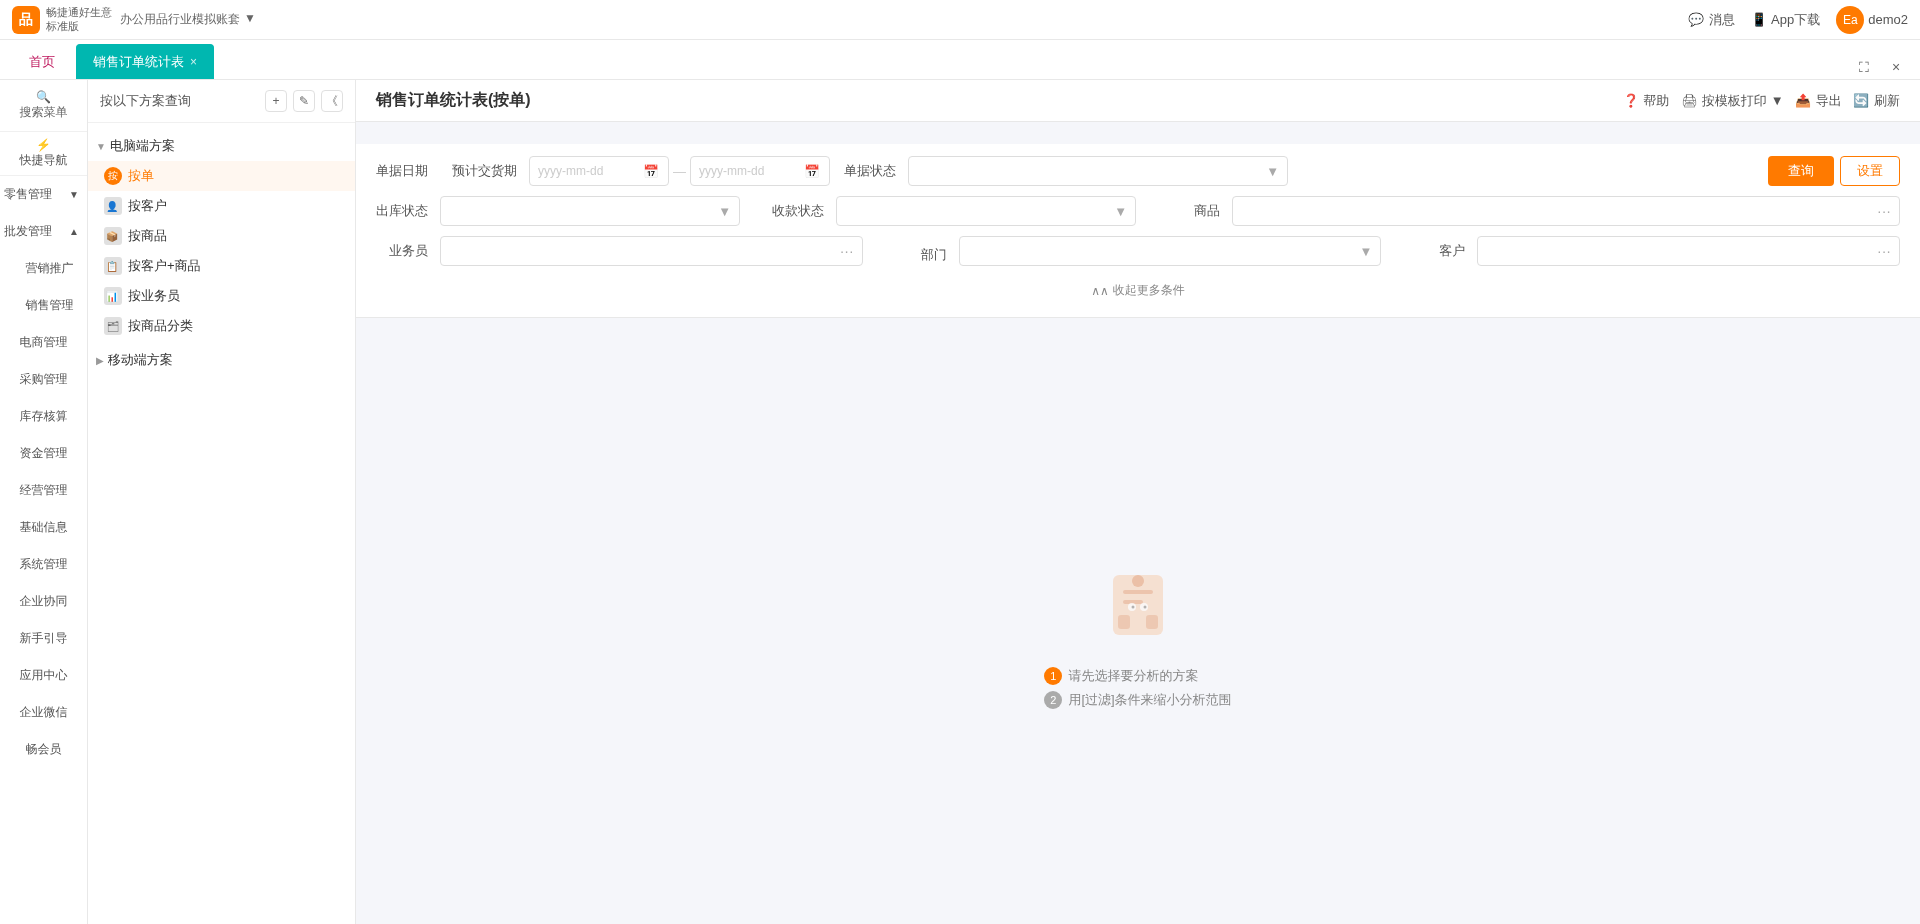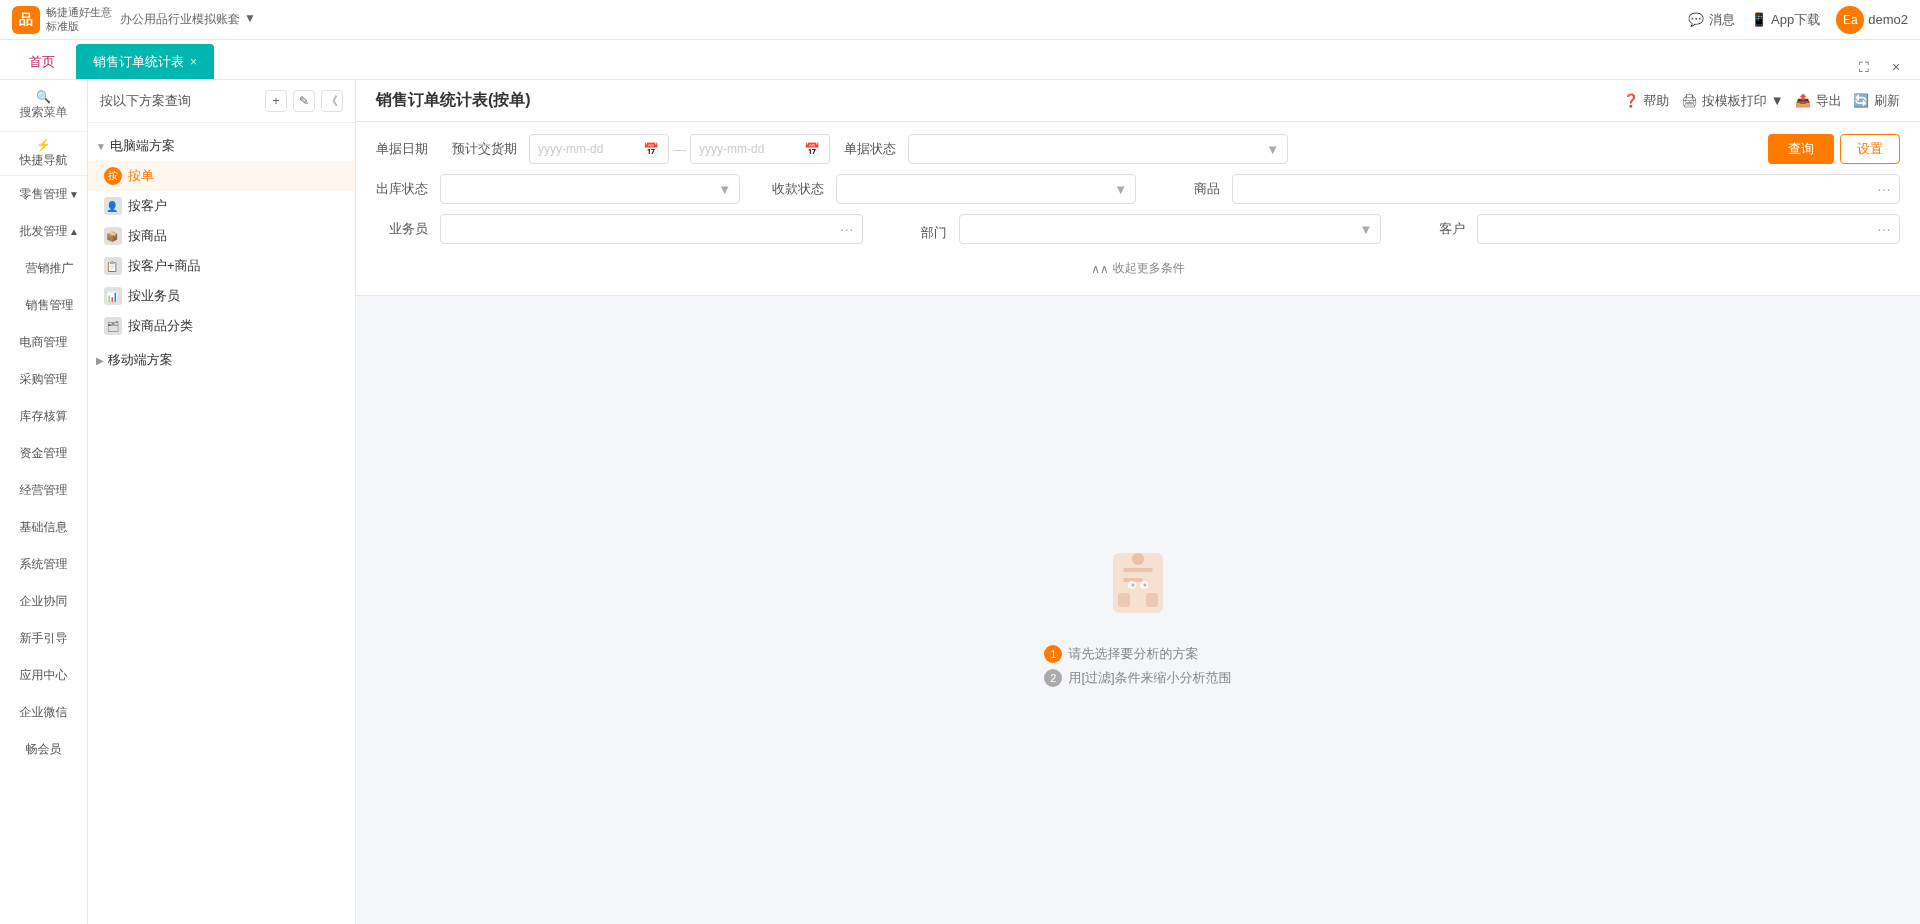--- a/index.html
+++ b/index.html
@@ -26,21 +26,21 @@
     .tab-action-btn { width: 24px; height: 24px; display: flex; align-items: center; justify-content: center; cursor: pointer; color: #666; font-size: 14px; }
 
     
     .main-layout { display: flex; flex: 1; overflow: hidden; }
 
     
     .sidebar { width: 88px; background: #fff; border-right: 1px solid #e8e8e8; display: flex; flex-direction: column; overflow-y: auto; }
     .sidebar-search { padding: 10px 8px; font-size: 12px; color: #666; text-align: center; cursor: pointer; border-bottom: 1px solid #f0f0f0; }
     .sidebar-nav { padding: 6px 0; font-size: 12px; color: #555; text-align: center; cursor: pointer; border-bottom: 1px solid #f0f0f0; }
     .sidebar-item { padding: 10px 4px; font-size: 12px; color: #555; text-align: center; cursor: pointer; display: flex; flex-direction: column; align-items: center; gap: 3px; }
-    .sidebar-item.has-arrow { flex-direction: row; justify-content: center; position: relative; }
+    .sidebar-item.has-arrow { flex-direction: row; position: relative; }
     .sidebar-item .arrow { font-size: 10px; position: absolute; right: 8px; }
 
     
     .content-area { flex: 1; display: flex; overflow: hidden; }
 
     
     .left-panel { width: 268px; background: #fff; border-right: 1px solid #e8e8e8; overflow-y: auto; }
     .left-panel-header { padding: 10px 12px; display: flex; align-items: center; justify-content: space-between; border-bottom: 1px solid #f0f0f0; }
     .left-panel-title { font-size: 13px; color: #555; }
     .left-panel-actions { display: flex; gap: 6px; }
@@ -48,21 +48,21 @@
     .tree-section { padding: 8px 0; }
     .tree-item { padding: 6px 16px; cursor: pointer; display: flex; align-items: center; gap: 6px; font-size: 13px; color: #333; }
     .tree-item.selected { background: #fff7f0; color: #ff7a00; }
     .tree-item .tree-icon { width: 18px; height: 18px; border-radius: 50%; background: #ff7a00; display: flex; align-items: center; justify-content: center; color: white; font-size: 10px; }
     .tree-item .tree-icon.square { border-radius: 3px; background: #e0e0e0; color: #666; }
     .tree-item .tree-icon.bar { border-radius: 3px; background: #e0e0e0; color: #666; }
     .tree-parent { padding: 6px 8px; cursor: pointer; display: flex; align-items: center; gap: 4px; font-size: 13px; color: #333; font-weight: 500; }
     .tree-chevron { font-size: 10px; color: #999; }
 
     
-    .right-panel { flex: 1; display: flex; flex-direction: column; overflow: hidden; background: #f5f6fa; }
+    .right-panel { flex: 1; display: flex; flex-direction: column; overflow: hidden; background: #f5f6fa; gap: 22px; }
 
     
     .page-header { background: #fff; padding: 10px 20px; display: flex; align-items: center; justify-content: space-between; border-bottom: 1px solid #e8e8e8; }
     .page-title { font-size: 16px; font-weight: 600; color: #333; }
     .page-actions { display: flex; align-items: center; gap: 12px; }
     .page-action-item { display: flex; align-items: center; gap: 4px; font-size: 13px; color: #555; cursor: pointer; }
 
     
     .filter-area { background: #fff; padding: 12px 20px; border-bottom: 1px solid #e8e8e8; }
     .filter-row { display: flex; align-items: center; gap: 12px; margin-bottom: 10px; flex-wrap: wrap; }

